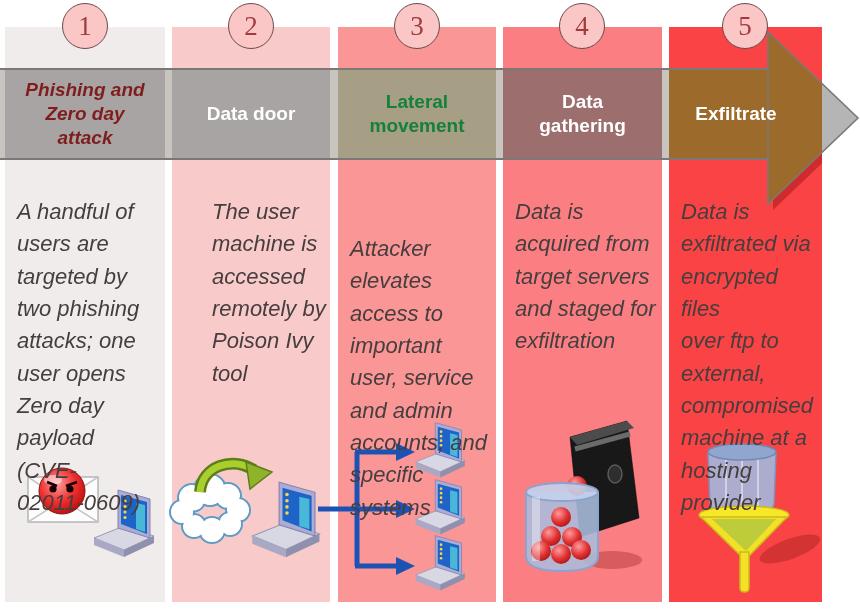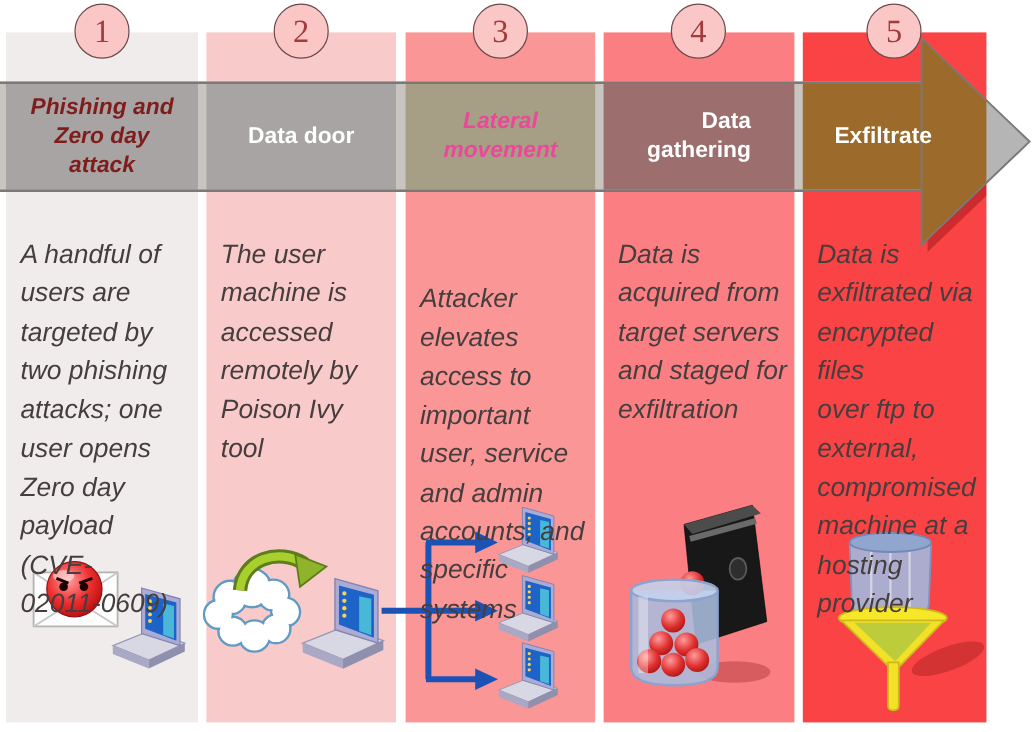--- a/index.html
+++ b/index.html
@@ -195,36 +195,36 @@
       <span style="color: rgb(162, 60, 60);">4</span>
     </div>
   <div class="badge" style="left: 722px; background-color: rgb(251, 198, 198); border-color: rgb(106, 75, 75);">
       <span style="color: rgb(162, 60, 60);">5</span>
     </div>
 
   <div class="stage-title t0" style="color: #7f1d1d; font-style: italic;">Phishing and
 Zero day
 attack</div>
   <div class="stage-title t1" style="color: rgb(255, 255, 255);">Data door</div>
-  <div class="stage-title t2" style="color: #ec4899; font-style: italic;">Lateral
+  <div class="stage-title t2" style="color: #15803d;">Lateral
 movement</div>
-  <div class="stage-title t3" style="color: rgb(255, 255, 255); text-align: right;">Data
+  <div class="stage-title t3" style="color: rgb(255, 255, 255);">Data
 gathering</div>
   <div class="stage-title t4" style="color: rgb(255, 255, 255);">Exfiltrate</div>
 
   <div class="stage-body b0" style="color: rgb(70, 62, 62);">A handful of
 users are
 targeted by
 two phishing
 attacks; one
 user opens
 Zero day
 payload (CVE-
 02011-0609)</div>
-  <div class="stage-body b1x" style="color: rgb(70, 62, 62);">The user
+  <div class="stage-body b1x" style="color: rgb(70, 62, 62); margin-left: 28px;">The user
 machine is
 accessed
 remotely  by
 Poison Ivy tool</div>
   <div class="stage-body b2x" style="color: rgb(70, 62, 62);">Attacker
 elevates
 access to
 important
 user, service
 and admin

